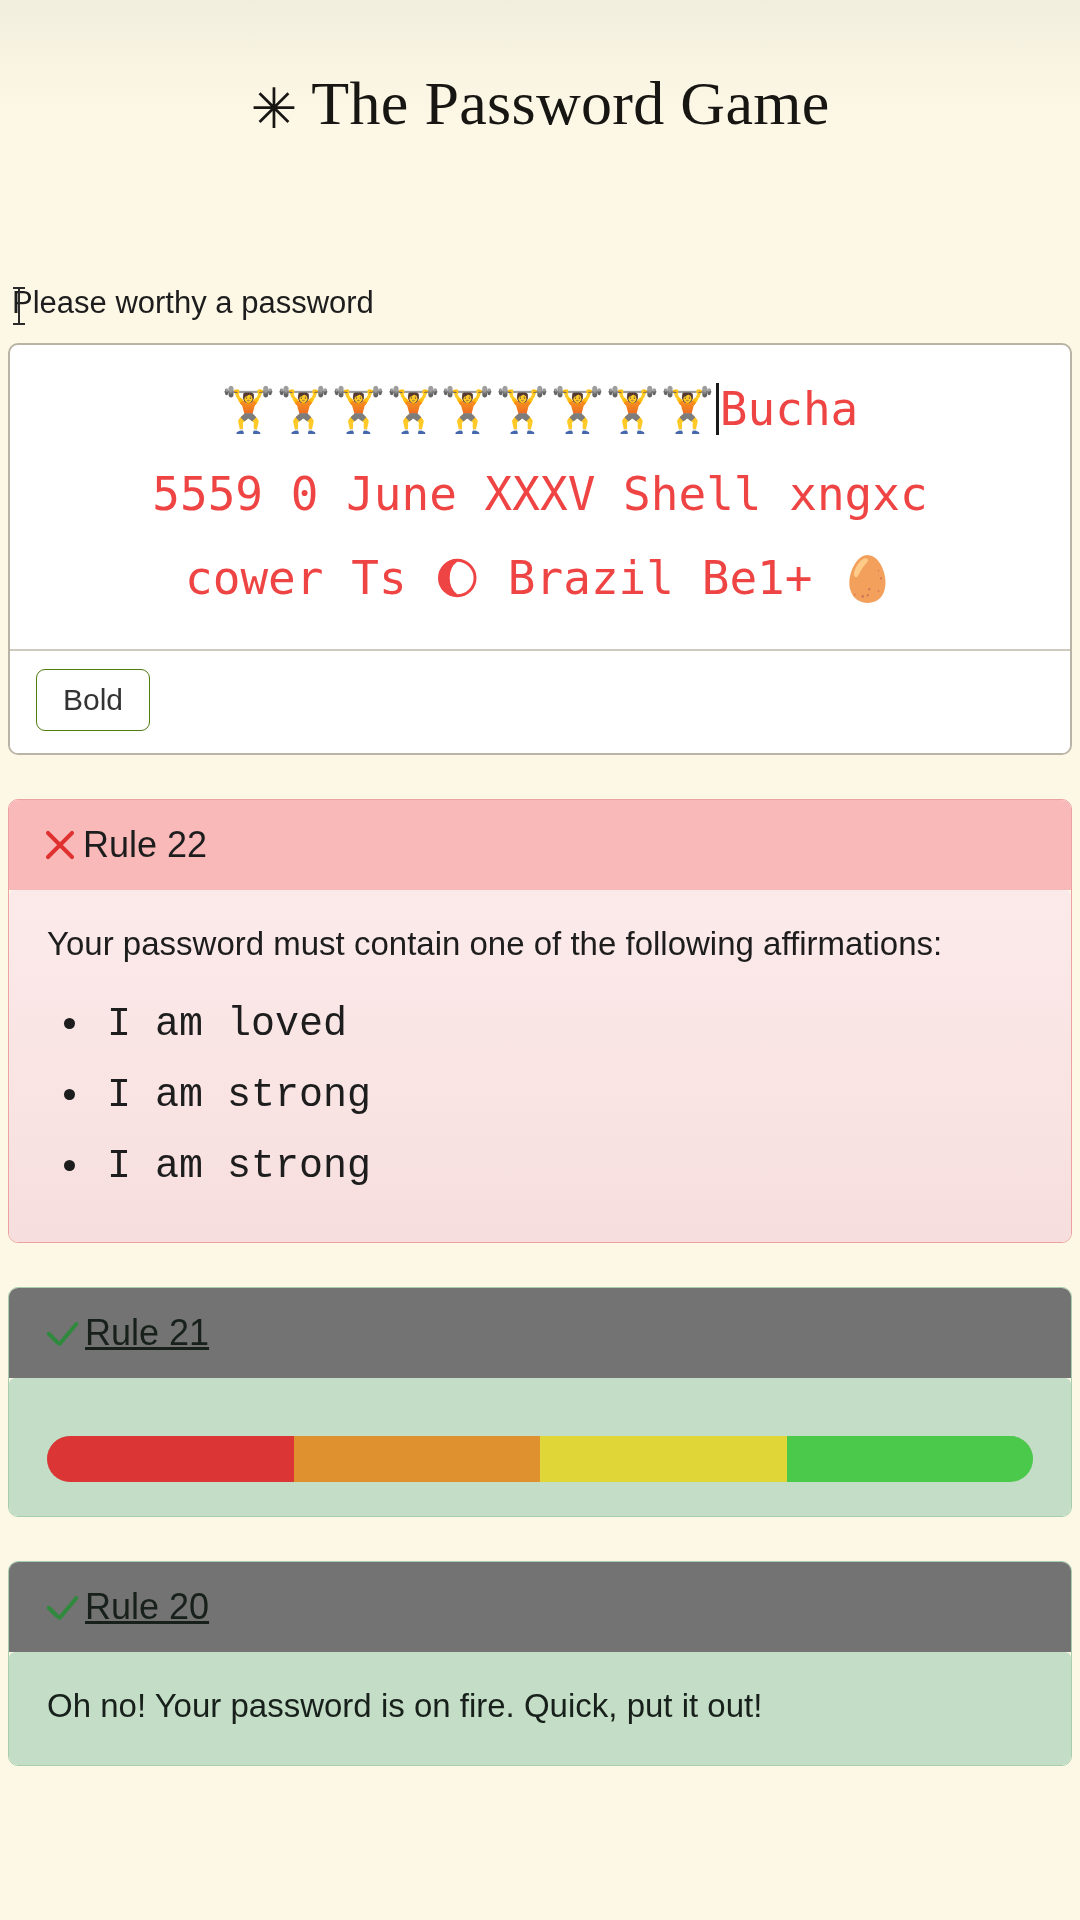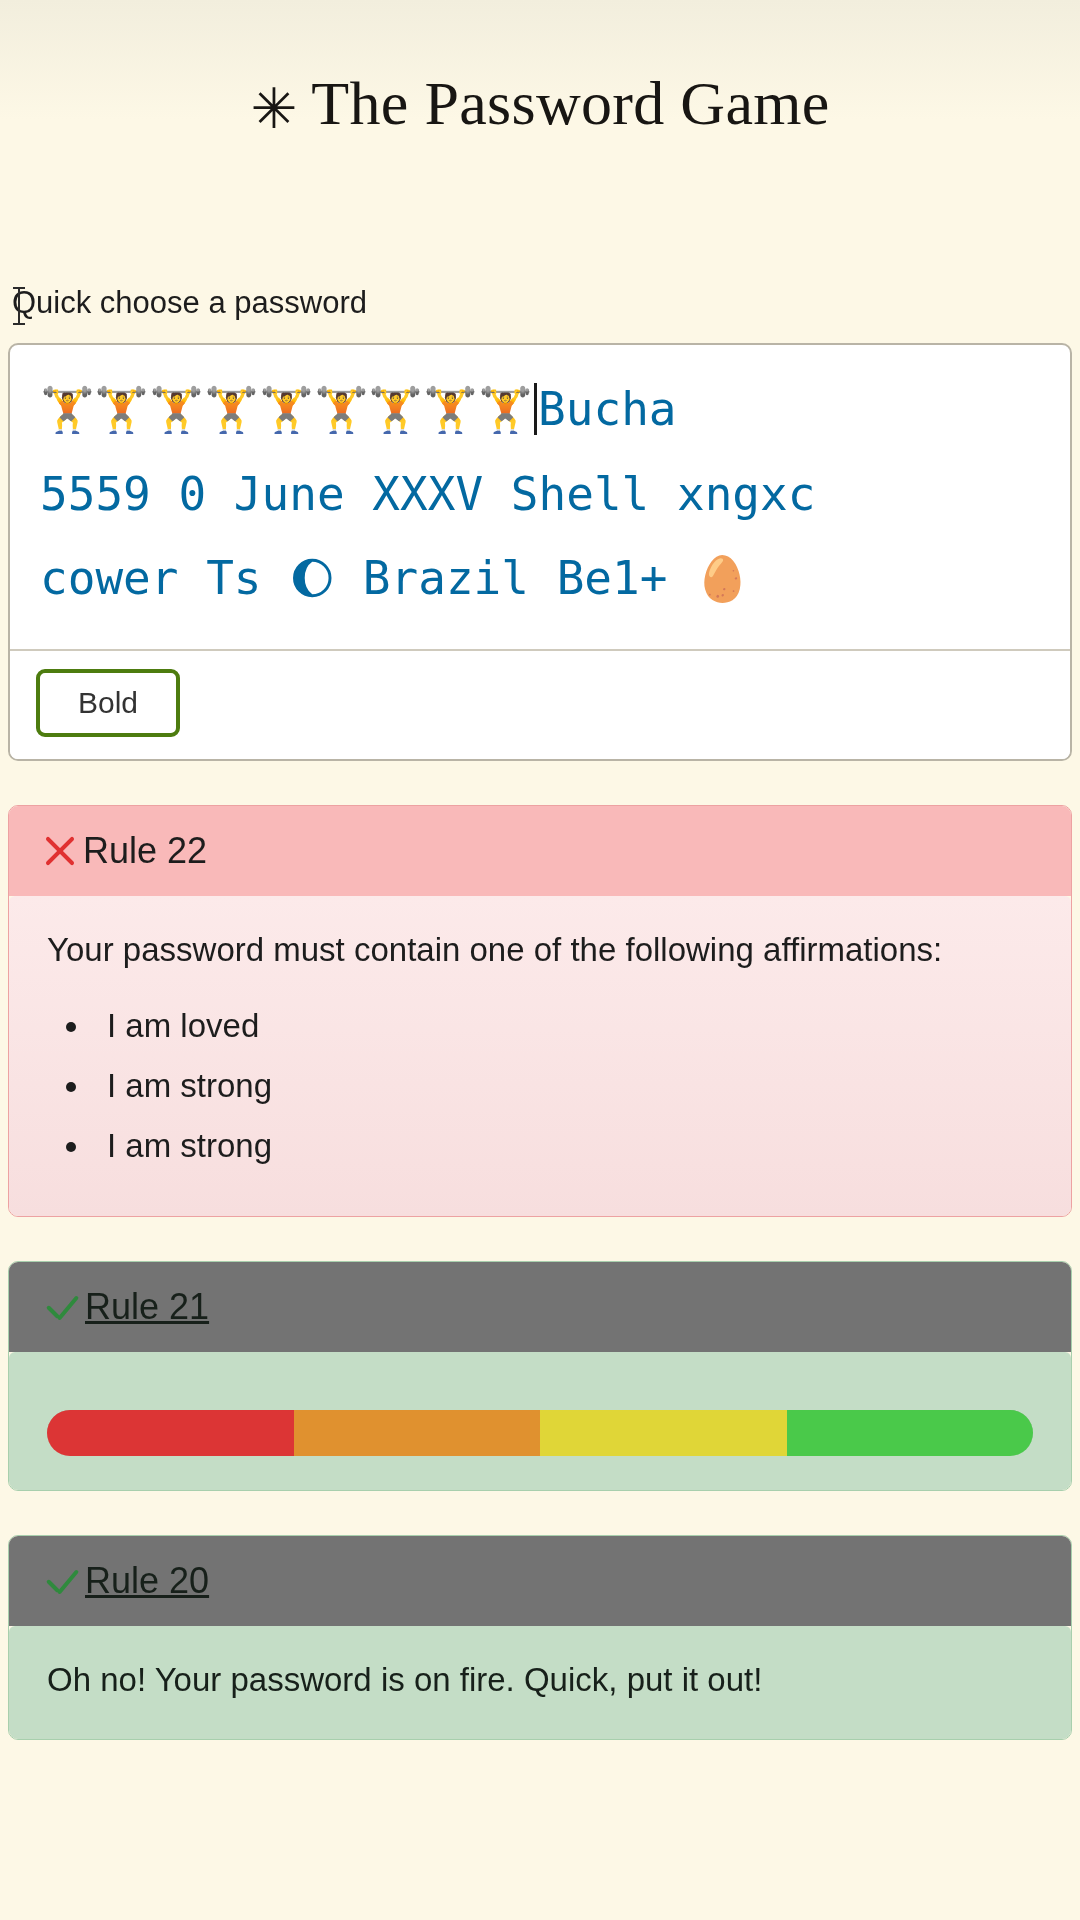--- a/index.html
+++ b/index.html
@@ -79,23 +79,24 @@
     overflow: hidden;
   }
   .editor-body {
     padding: 22px 30px 28px 30px;
     min-height: 248px;
   }
   .pw-line {
     font-family: "DejaVu Sans Mono", "Liberation Mono", monospace;
     font-size: 46px;
     line-height: 84px;
-    color: #0369a1;
+    color: #ef4444;
     white-space: pre;
     letter-spacing: 0px;
+    text-align: center;
   }
   .pw-line .emoji {
     font-family: "DejaVu Sans", sans-serif;
     font-size: 44px;
   }
   .pw-caret {
     display: inline-block;
     width: 3px;
     height: 52px;
     background: #1a1a1a;
@@ -106,23 +107,23 @@
   .editor-toolbar {
     border-top: 2px solid #cfcabd;
     background: #ffffff;
     padding: 18px 26px 22px 26px;
   }
   .bold-button {
     display: inline-block;
     font-size: 30px;
     color: #333333;
     background: #ffffff;
-    border: 4px solid #4d7c0f;
+    border: 1px solid #4d7c0f;
     border-radius: 9px;
-    padding: 13px 38px;
+    padding: 13px 26px;
     cursor: pointer;
   }
 
   
   .rule {
     margin-top: 44px;
     border-radius: 10px;
     overflow: hidden;
     border: 1px solid transparent;
   }
@@ -160,24 +161,25 @@
     background: #e03131;
     border-radius: 2px;
   }
   .icon-x::before { transform: translate(-50%,-50%) rotate(45deg); }
   .icon-x::after  { transform: translate(-50%,-50%) rotate(-45deg); }
 
   .affirm-list {
     margin: 26px 0 0 46px;
   }
   .affirm-list li {
-    font-size: 33px;
+    font-size: 40px;
     line-height: 1.52;
     margin-bottom: 10px;
     padding-left: 14px;
+    font-family: Liberation Mono, monospace;
   }
 
   
   .rule.pass { border-color: #a8cfad; }
   .rule.pass .rule-head { background: #737373; color: #17201a; text-decoration: underline; }
   .rule.pass .rule-body { background: #c4ddc6; color: #17201a; }
   .icon-check {
     width: 36px; height: 36px;
     position: relative;
     flex: 0 0 auto;
@@ -223,21 +225,21 @@
 <body>
 
 <div class="page">
 
   <h1 class="app-title">
     <span class="star">✳</span><span>The Password Game</span>
   </h1>
 
   <div class="prompt">
     <span class="text-caret-icon"></span>
-    <span>Quick choose a password</span>
+    <span>Please worthy a password</span>
   </div>
 
   <div class="editor">
     <div class="editor-body">
       <div class="pw-line"><span class="emoji">🏋️🏋️🏋️🏋️🏋️🏋️🏋️🏋️🏋️</span><span class="pw-caret"></span><span>Bucha</span></div>
       <div class="pw-line">5559 0 June XXXV Shell xngxc</div>
       <div class="pw-line"><span>cower Ts </span><span class="emoji">🌔</span><span> Brazil Be1+ </span><span class="emoji">🥚</span></div>
     </div>
     <div class="editor-toolbar">
       <button class="bold-button">Bold</button>

